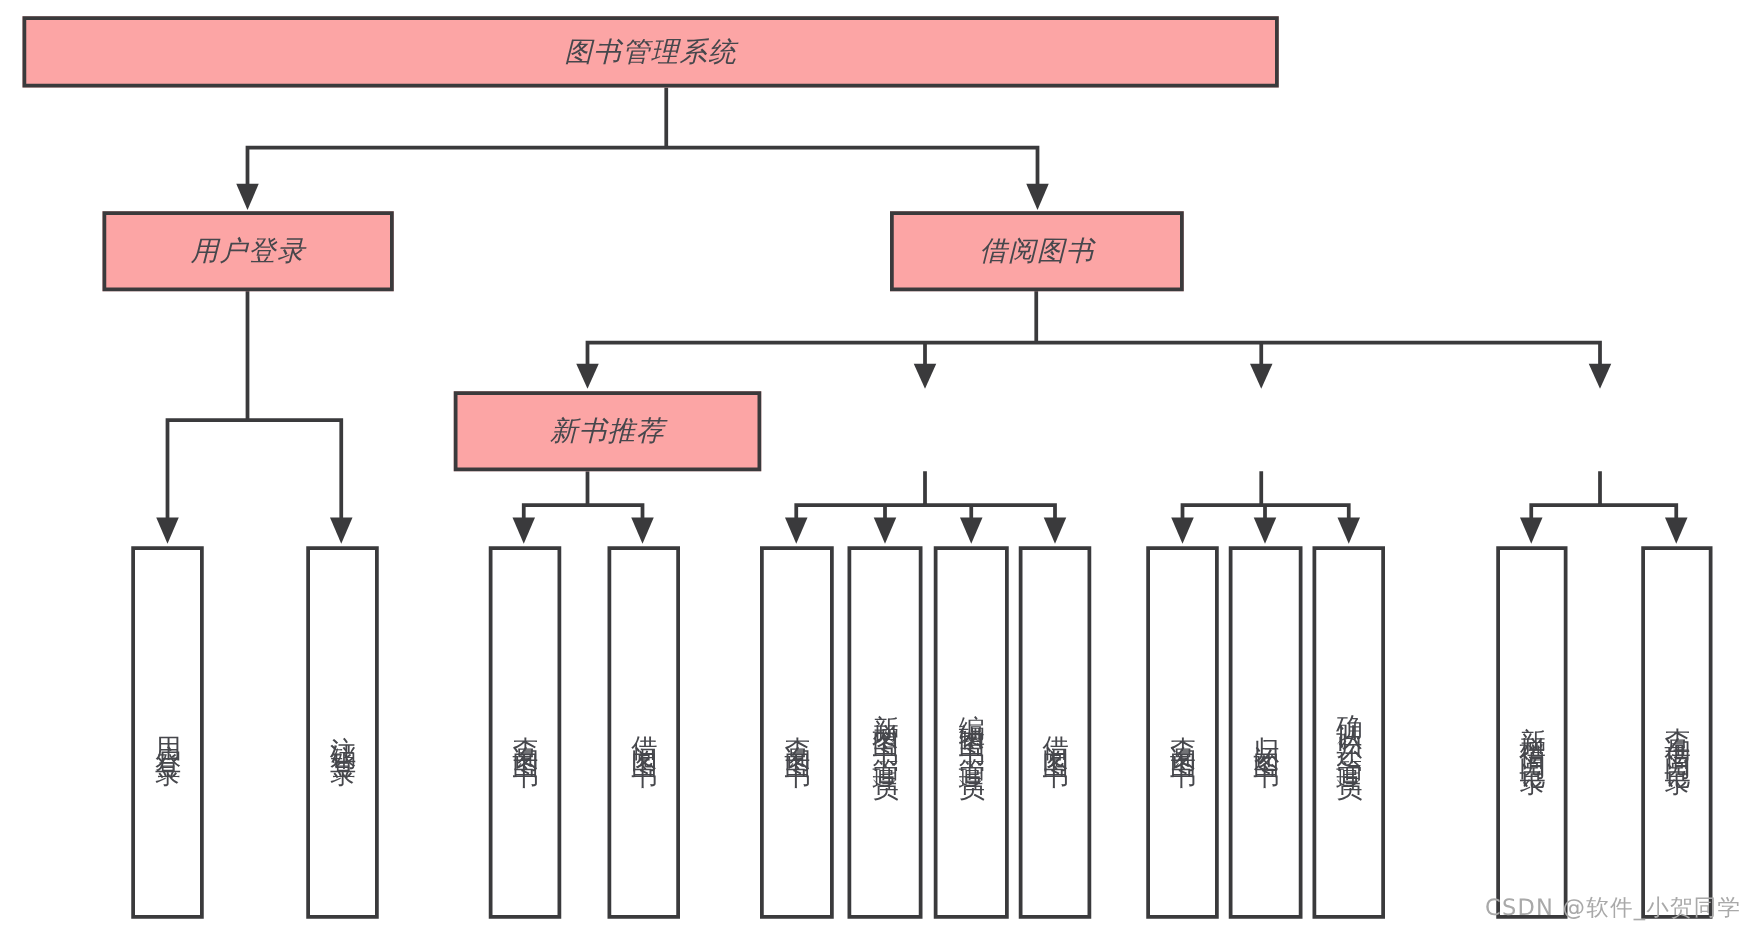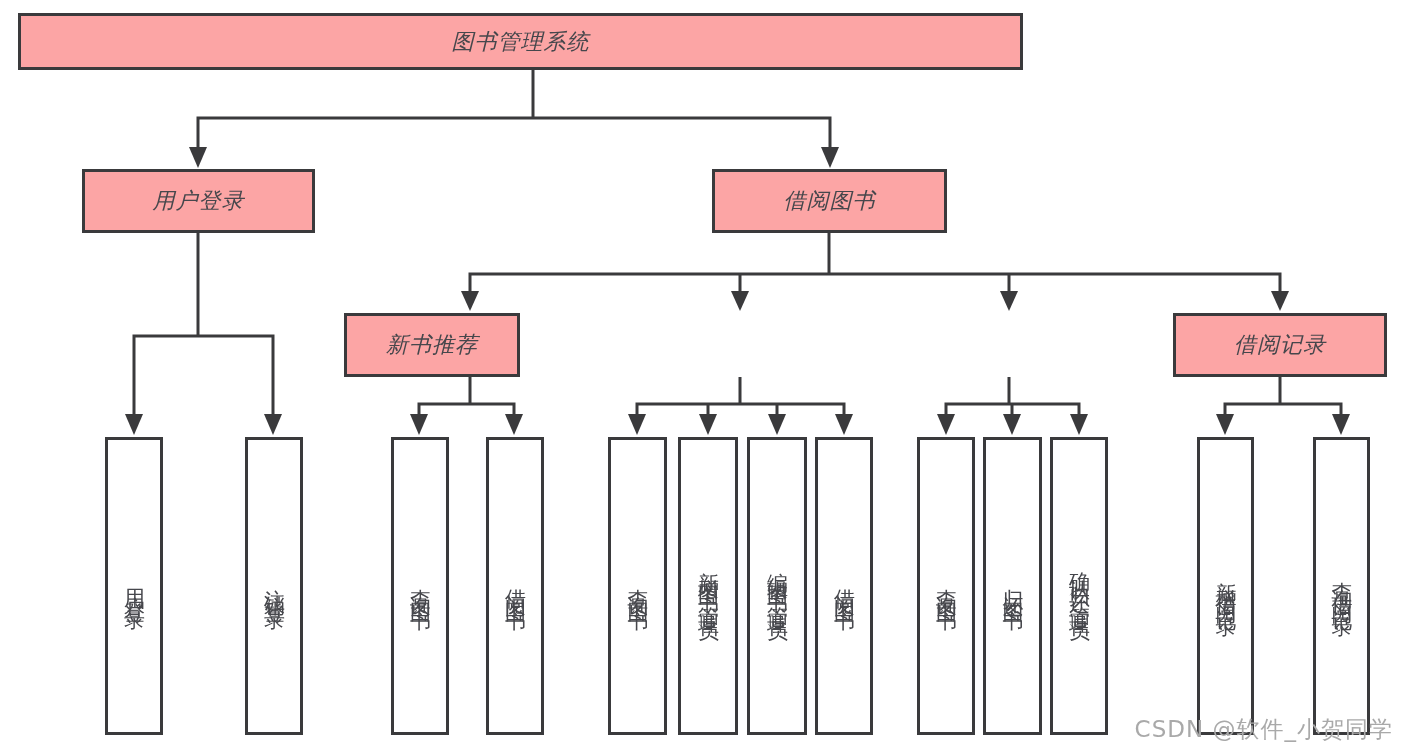--- a/index.html
+++ b/index.html
@@ -41,21 +41,21 @@
     writing-mode:vertical-lr;
     font-size:21px;
     letter-spacing:7px;
     line-height:1;
     white-space:nowrap;
     color:var(--text);
   }
   .watermark{
     position:absolute;
     top:714px;right:12px;
-    font-size:23px;
+    font-size:18px;
     color:var(--wm);
     letter-spacing:1px;
     white-space:nowrap;
   }
 </style>
 </head>
 <body>
 
 <div class="canvas">
 
@@ -113,25 +113,22 @@
     <span>图书管理系统</span>
   </div>
 
   <div class="node" style="left:82px;top:169px;width:233px;height:64px">
     <span>用户登录</span>
   </div>
   <div class="node" style="left:712px;top:169px;width:235px;height:64px">
     <span>借阅图书</span>
   </div>
 
-  <div class="node" style="left:344px;top:313px;width:176px;height:64px">
+  <div class="node" style="left:363px;top:313px;width:246px;height:64px">
     <span>新书推荐</span>
-  </div>
-  <div class="node" style="left:1173px;top:313px;width:214px;height:64px">
-    <span>借阅记录</span>
   </div>
 
   <div class="leaf" style="left:105px">
     <span class="vtext">用户登录</span>
   </div>
   <div class="leaf" style="left:245px">
     <span class="vtext">注销登录</span>
   </div>
 
   <div class="leaf" style="left:391px">

